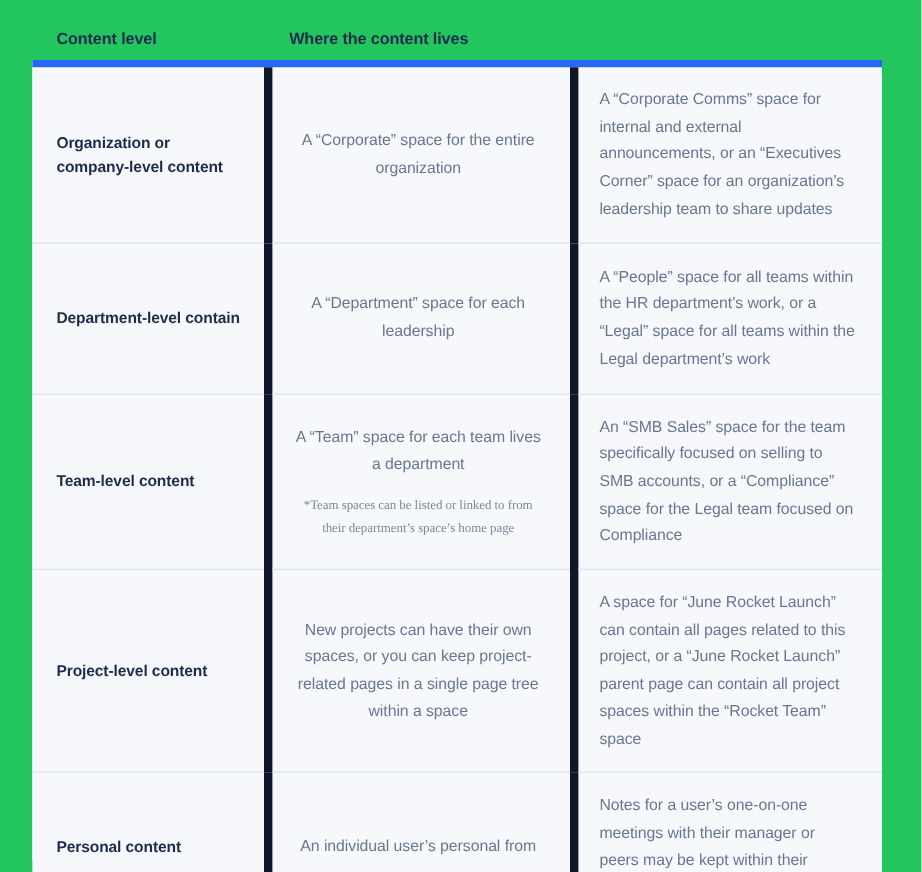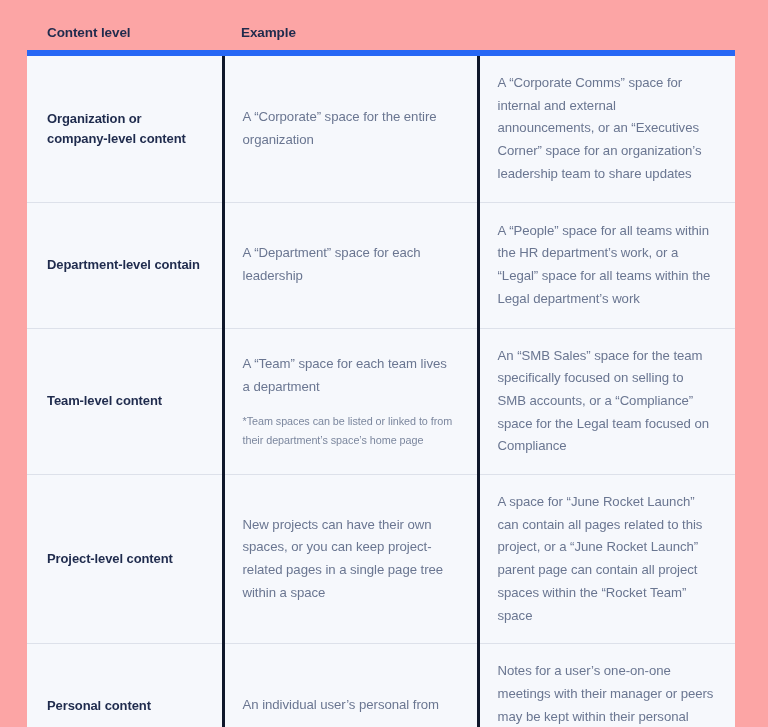--- a/index.html
+++ b/index.html
@@ -9,21 +9,21 @@
     height: 727px;
     background: #ffffff;
     font-family: "Liberation Sans", sans-serif;
     overflow: hidden;
   }
 
   .page {
     position: relative;
     width: 768px;
     height: 727px;
-    background: #fca5a5;
+    background: #22c55e;
   }
 
   
   .col-headers {
     position: absolute;
     left: 27px;
     top: 20px;
     width: 708px;
     height: 26px;
     display: flex;
@@ -66,41 +66,42 @@
     position: absolute;
     top: 6px;
     left: 0;
     width: 708px;
     border-collapse: collapse;
     table-layout: fixed;
   }
 
   table.matrix td {
     background: #F6F8FC;
-    border-right: 3px solid #0f172a;
+    border-right: 7px solid #0f172a;
     border-bottom: 1px solid #DDE1EA;
     vertical-align: middle;
   }
   table.matrix tr:last-child td { border-bottom: none; }
   table.matrix td:last-child { border-right: none; }
 
   td.c-level {
     width: 196px;
     padding: 14px 18px 14px 20px;
     font-size: 13px;
     font-weight: bold;
     color: #1F2B4D;
     line-height: 1.55;
     letter-spacing: -0.1px;
   }
 
   td.c-lives {
     width: 255px;
     padding: 16px 22px 16px 18px;
     vertical-align: top;
+    text-align: center;
   }
 
   td.c-example {
     width: 257px;
     padding: 16px 20px 16px 18px;
     vertical-align: top;
     margin-left: 34px;
   }
 
   .body-text {
@@ -109,20 +110,21 @@
     line-height: 1.72;
     letter-spacing: -0.05px;
   }
 
   .note-text {
     font-size: 10.8px;
     color: #7C879E;
     line-height: 1.72;
     letter-spacing: -0.05px;
     margin-top: 14px;
+    font-family: Liberation Serif, serif;
   }
 
   
   tr.r-org td      { height: 146px; }
   tr.r-dept td     { height: 126px; }
   tr.r-team td     { height: 136px; }
   tr.r-project td  { height: 143px; }
   tr.r-personal td { height: 110px; }
 
   
@@ -137,21 +139,21 @@
   tr.r-personal td.c-example { vertical-align: middle; }
   tr.r-team td.c-lives { vertical-align: middle; }
 </style>
 </head>
 <body>
 
 <div class="page">
 
   <div class="col-headers">
     <div class="ch ch-1">Content level</div>
-    <div class="ch ch-3">Example</div>
+    <div class="ch ch-2">Where the content lives</div>
   </div>
 
   <div class="table-wrap">
 
     <div class="accent-bar"></div>
 
     <table class="matrix">
       <tbody>
 
         <tr class="r-org">

